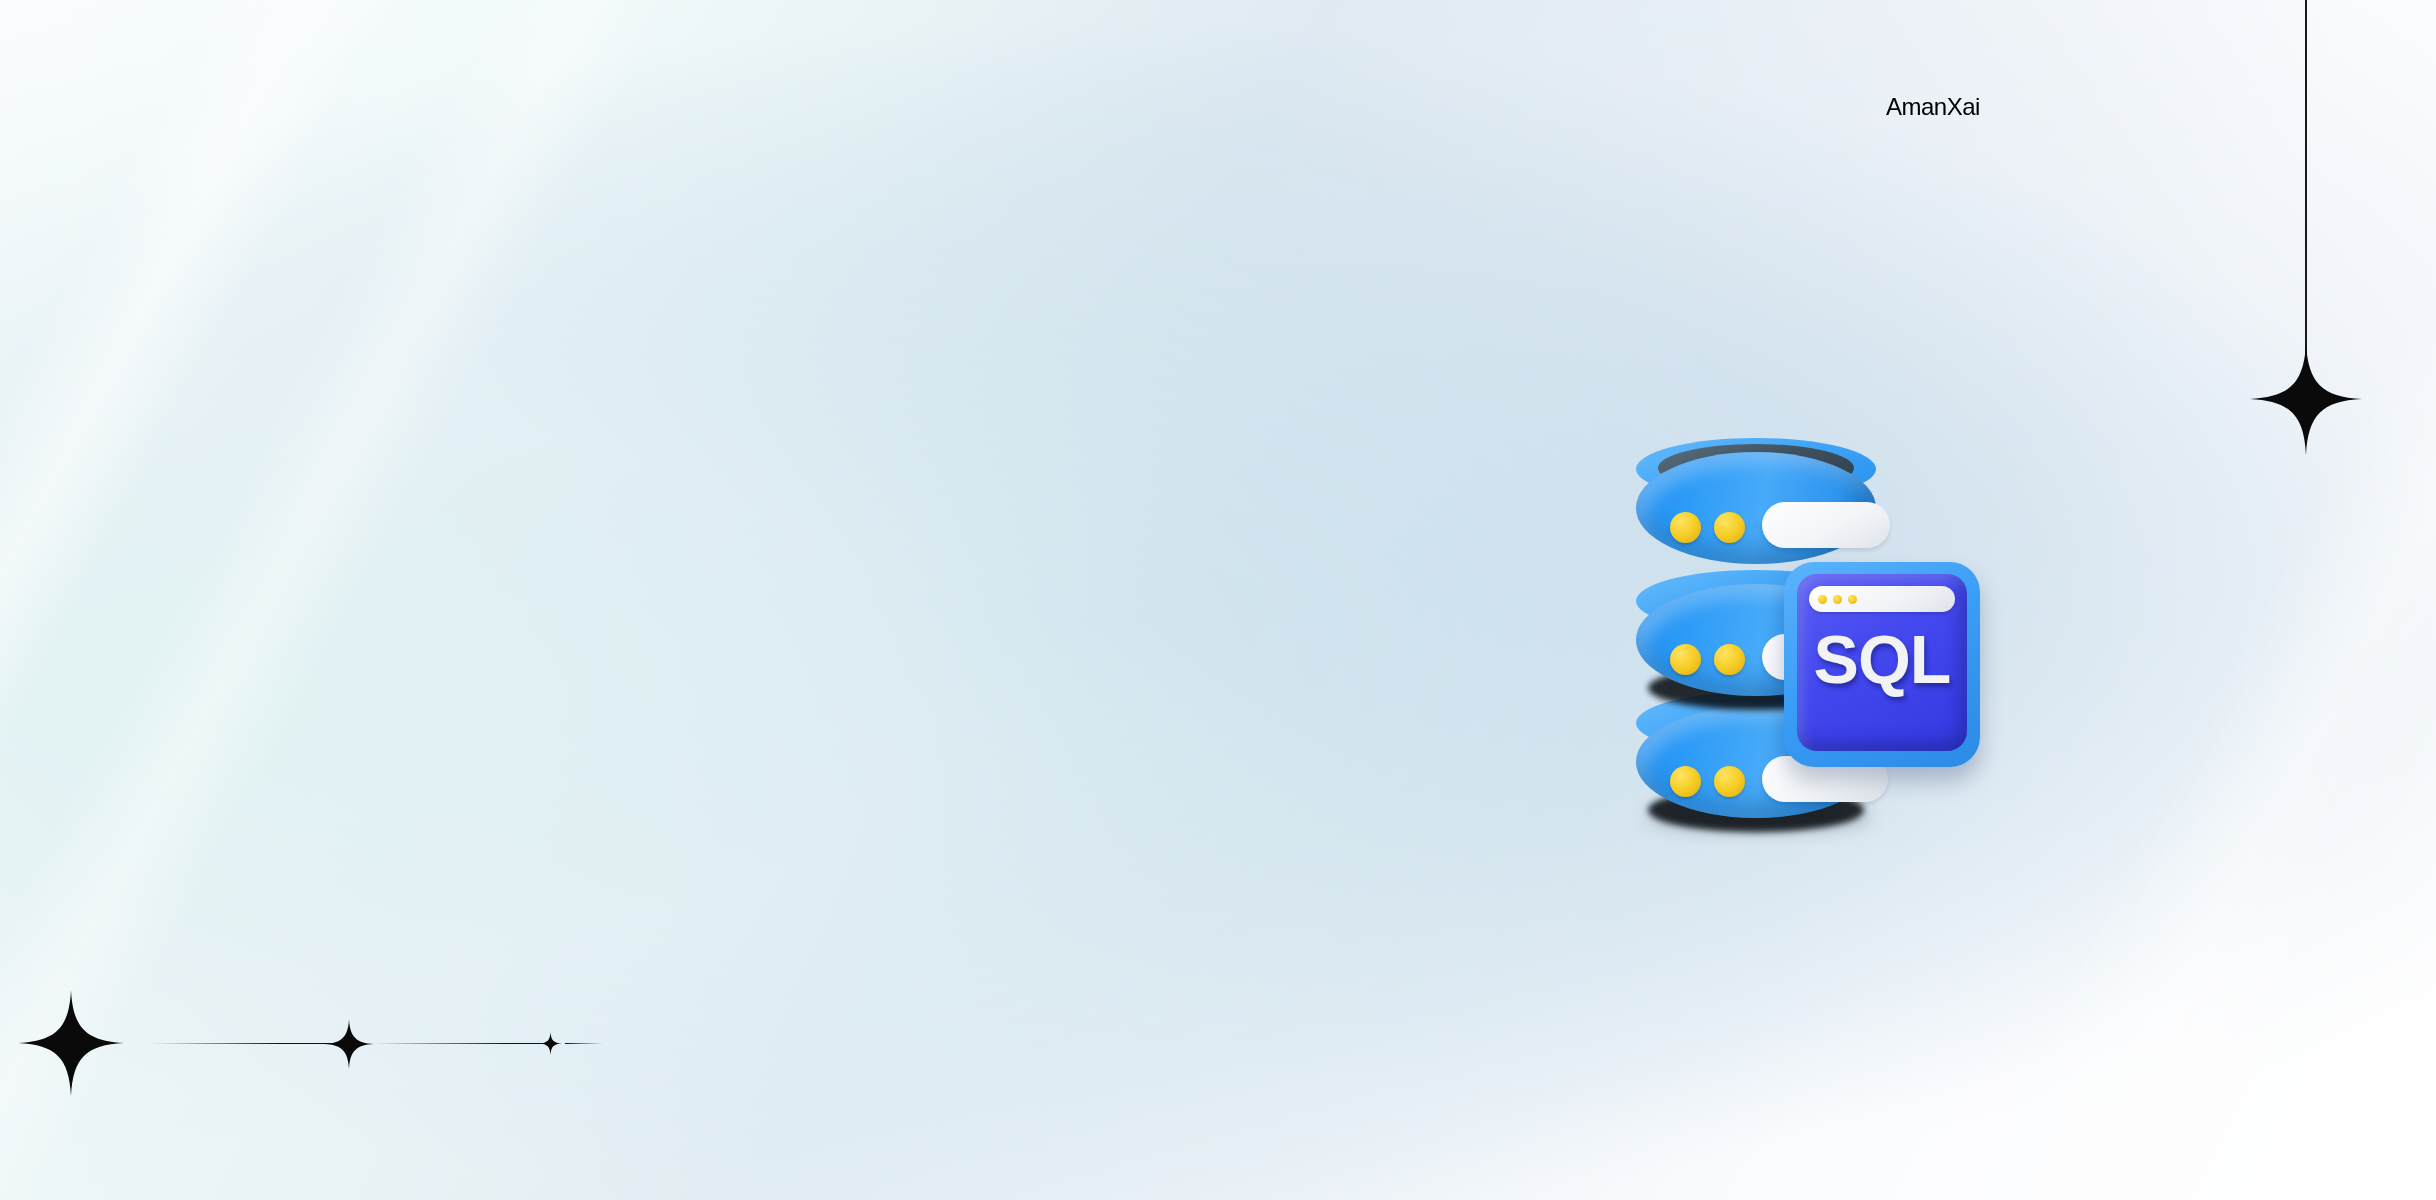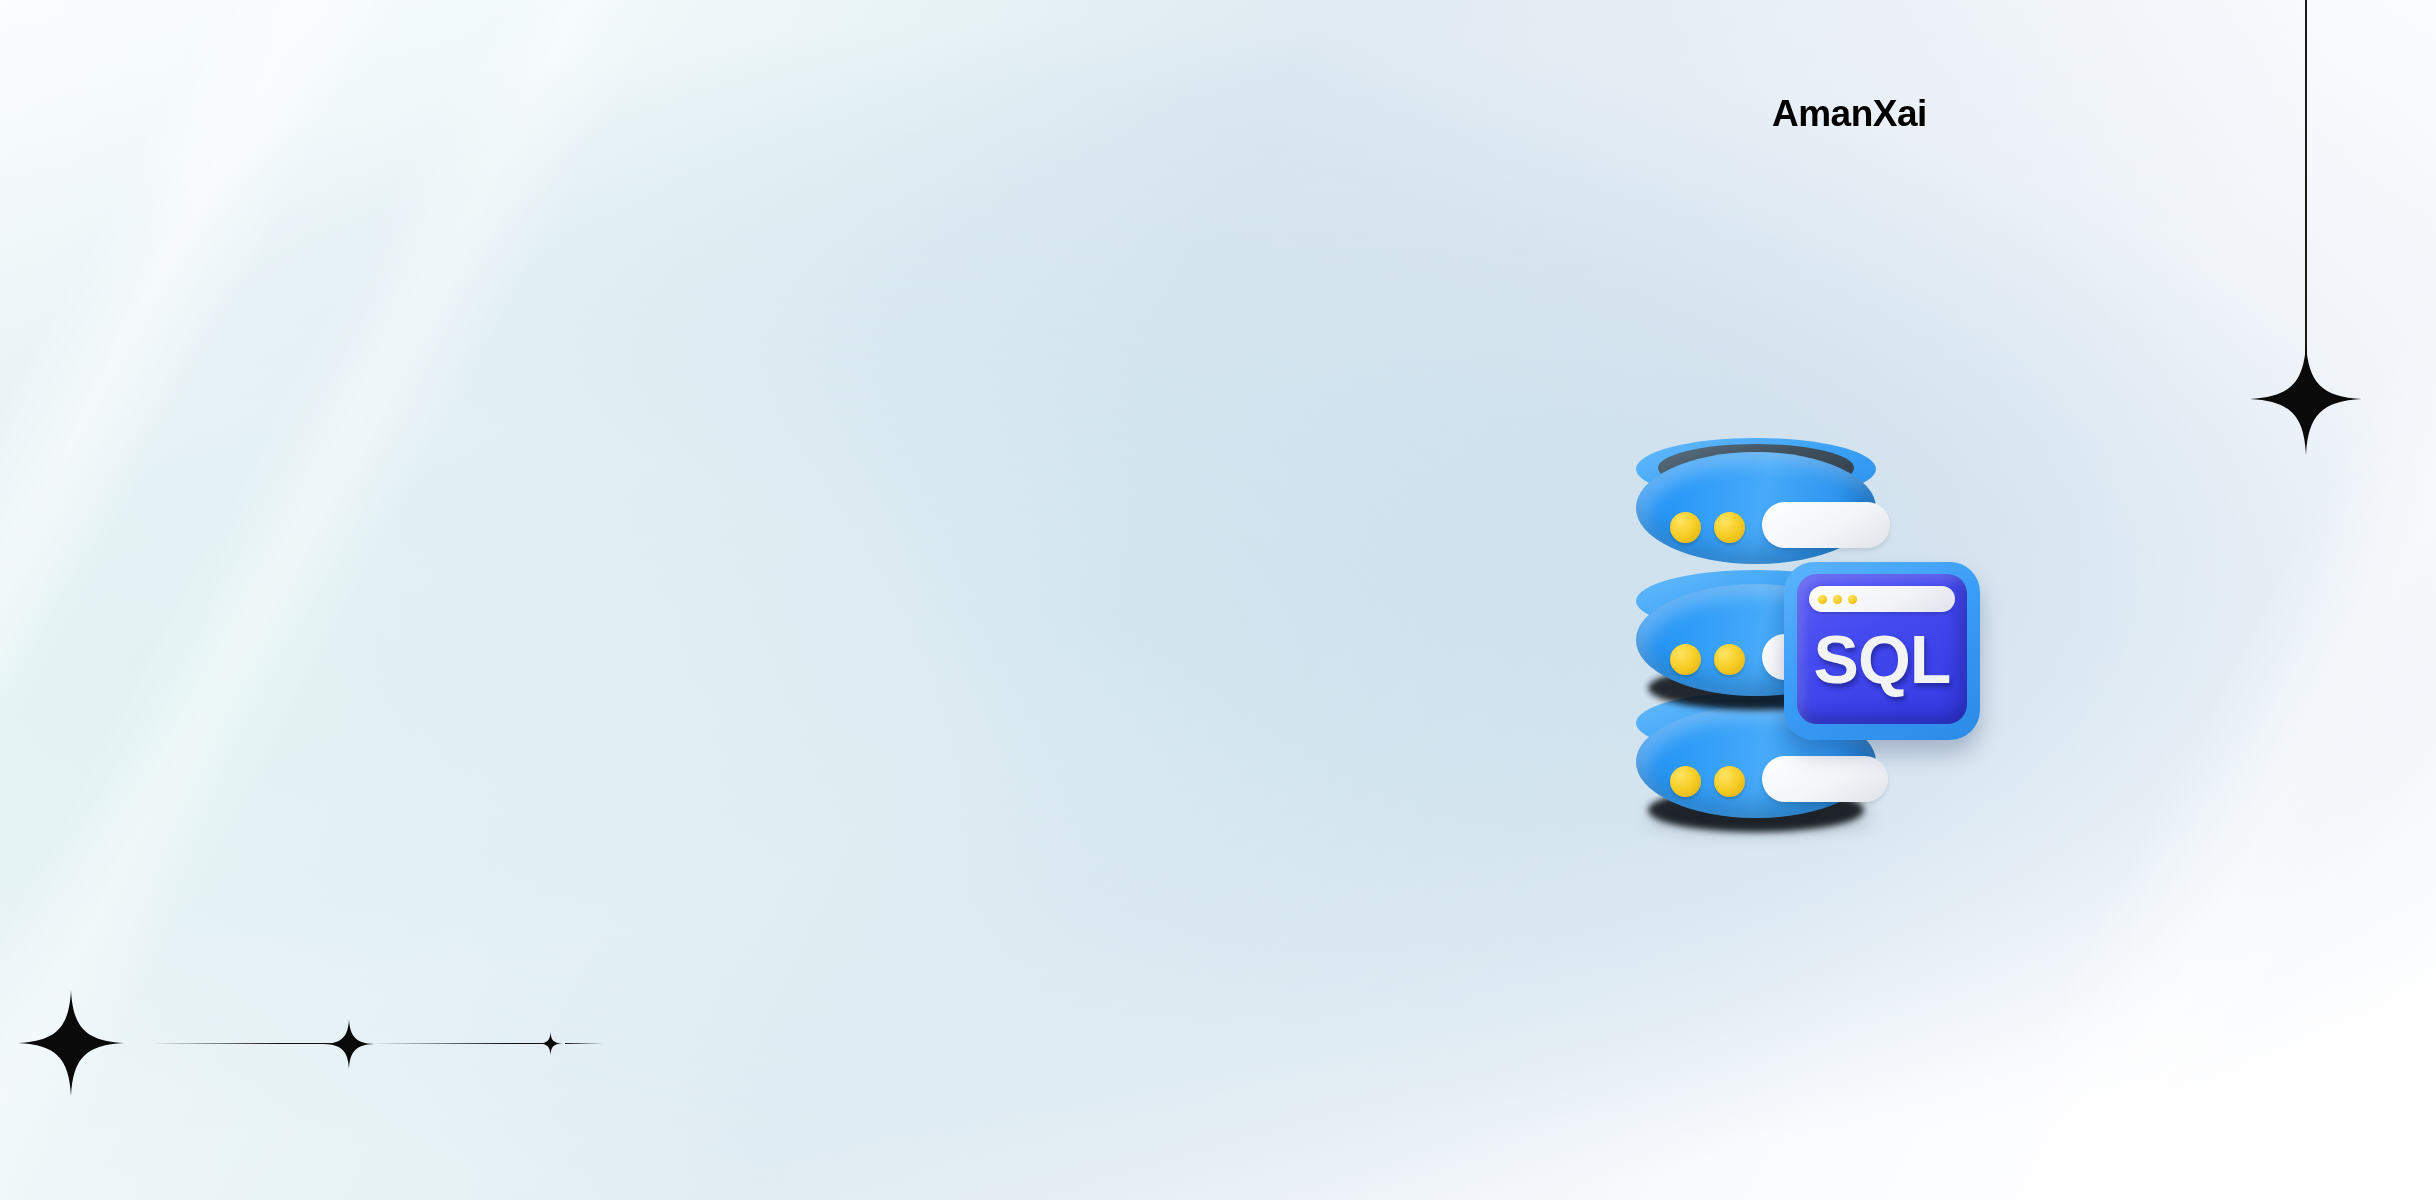--- a/index.html
+++ b/index.html
@@ -27,23 +27,23 @@
     background:
       linear-gradient(118deg, rgba(255,255,255,0) 7%, rgba(255,255,255,0.55) 10%, rgba(255,255,255,0) 13%),
       linear-gradient(118deg, rgba(255,255,255,0) 16%, rgba(255,255,255,0.40) 19%, rgba(255,255,255,0) 22%),
       linear-gradient(118deg, rgba(255,255,255,0) 84%, rgba(255,255,255,0.45) 88%, rgba(255,255,255,0) 92%);
     pointer-events:none;
   }
 
   
   .brand {
     position:absolute;
-    left:1772px; top:93px;
-    font-size:37px;
-    font-weight:bold;
+    left:1886px; top:93px;
+    font-size:24px;
+    font-weight:normal;
     letter-spacing:-0.5px;
     color:#000000;
     white-space:nowrap;
   }
 
   
   .headline {
     position:absolute;
     left:455px; top:398px;
     width:1180px;
@@ -100,21 +100,21 @@
   #disk-bot { left:24px; top:272px; z-index:1; }
   #disk-bot .pill { width:126px; }
 
   .ground-shadow {
     position:absolute; left:36px; top:382px; width:222px; height:28px;
     background:rgba(16,24,32,.30); border-radius:50%;
     filter:blur(9px); z-index:0;
   }
 
   .sqlcard {
-    position:absolute; left:172px; top:142px; width:196px; height:178px; z-index:5;
+    position:absolute; left:172px; top:142px; width:196px; height:205px; z-index:5;
   }
   .sqlcard .outer {
     position:absolute; inset:0; border-radius:30px;
     background:linear-gradient(150deg,#5cb4fb 0%,#3a9df6 46%,#2b8ae6 100%);
     box-shadow:0 14px 22px rgba(20,40,90,.26);
   }
   .sqlcard .inner {
     position:absolute; left:13px; top:12px; right:13px; bottom:16px;
     border-radius:20px;
     background:linear-gradient(150deg,#5b5ef6 0%,#4348ef 42%,#3338e0 100%);

